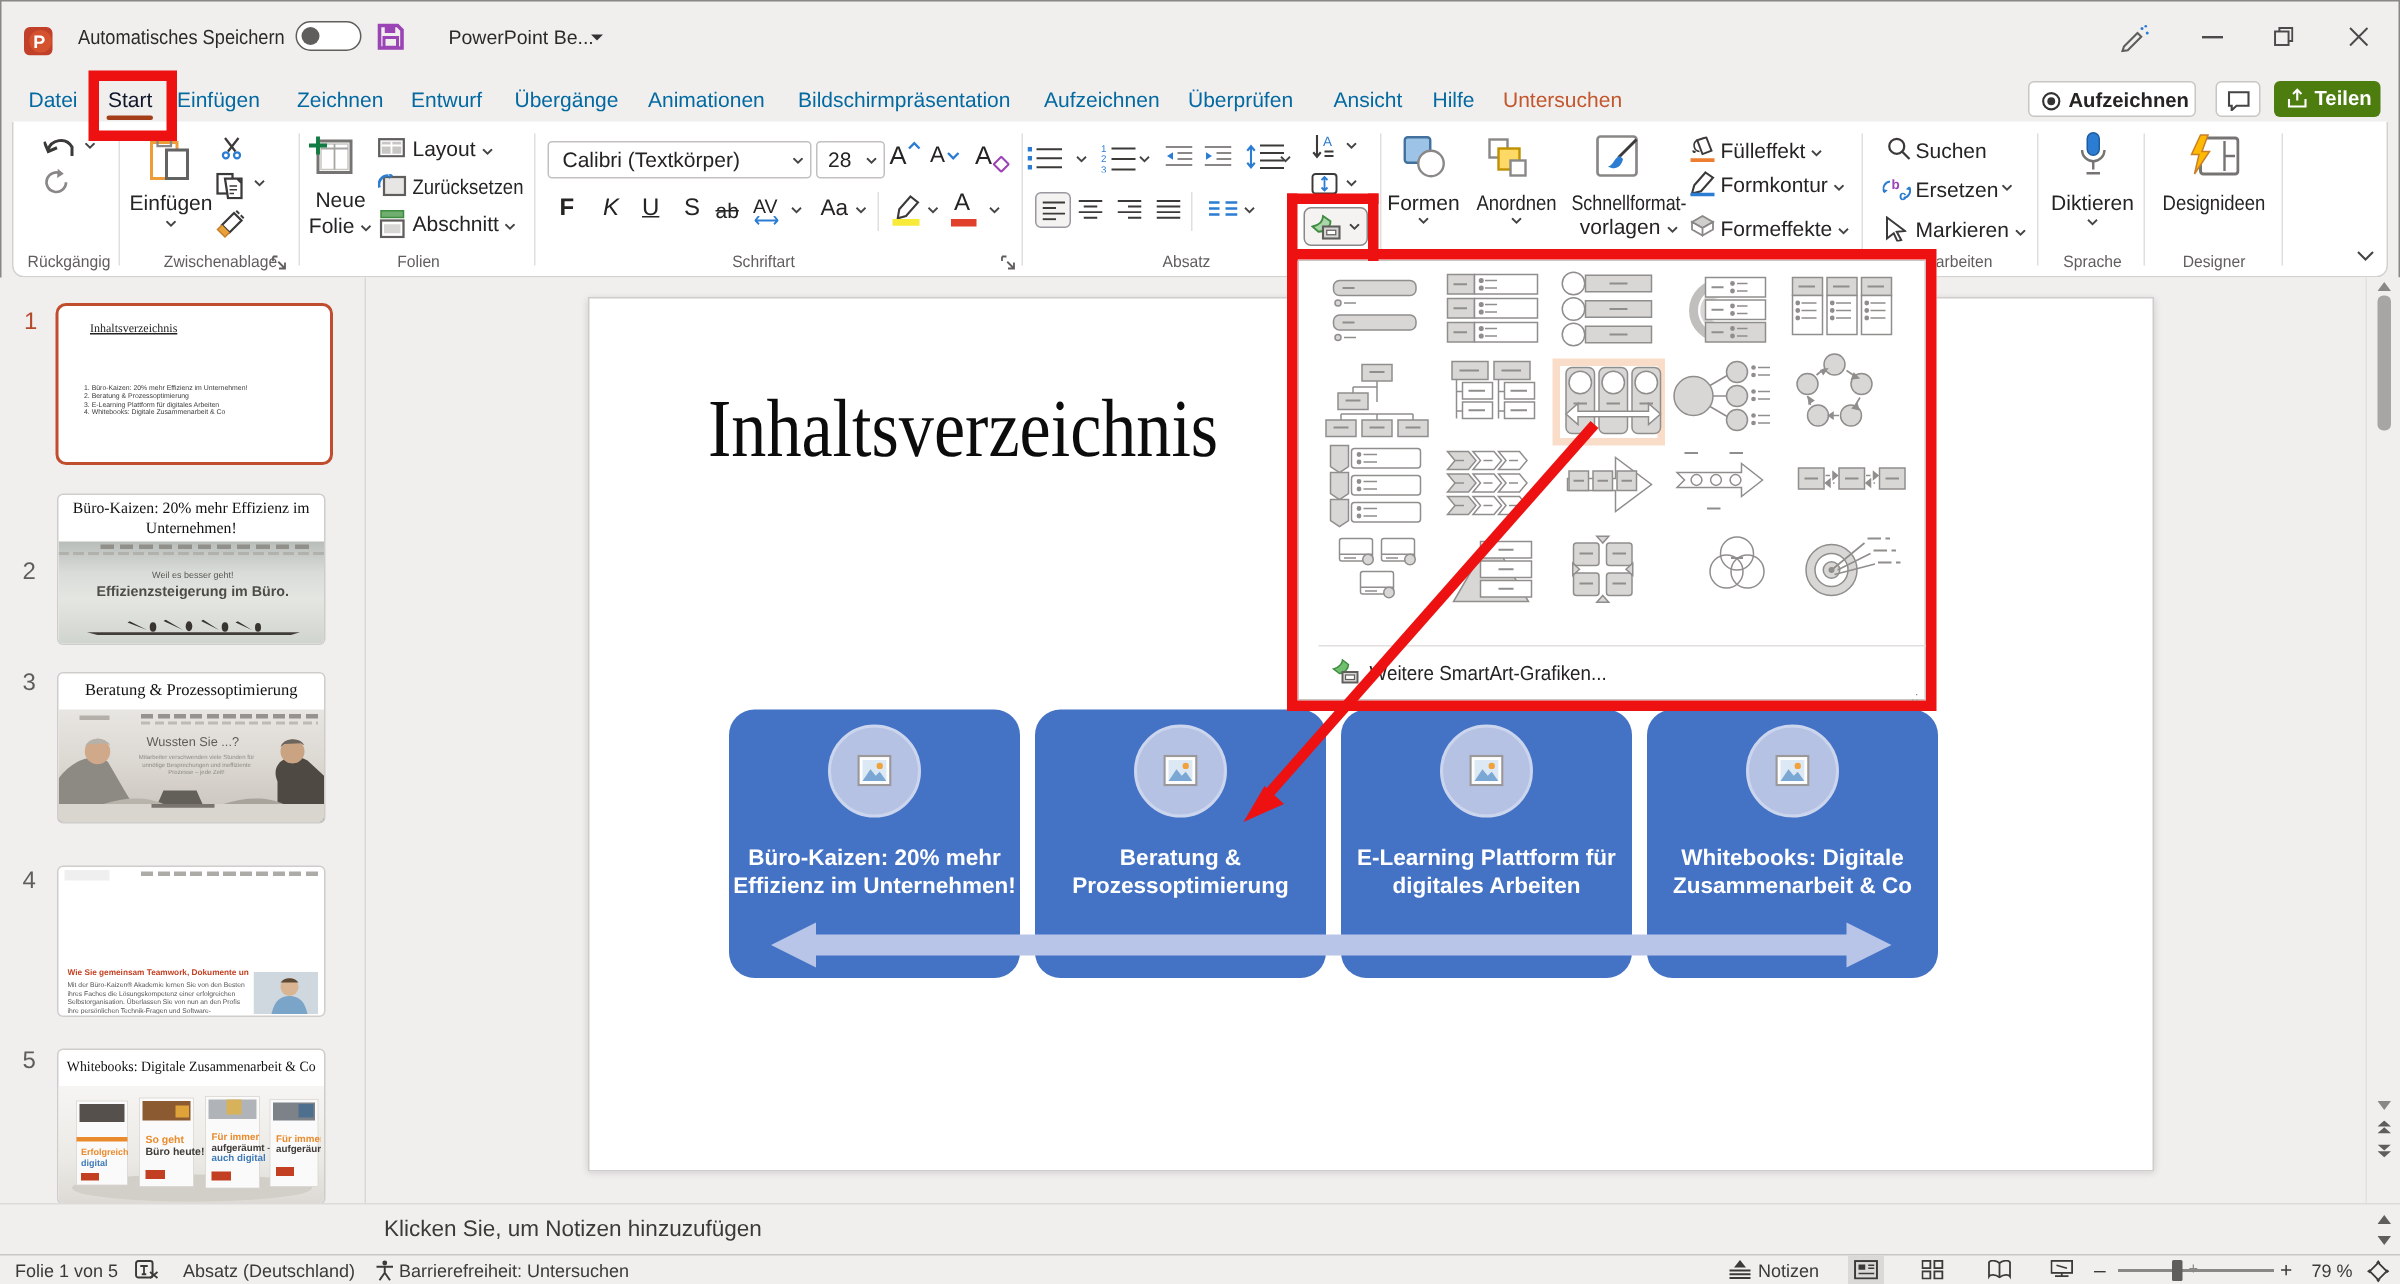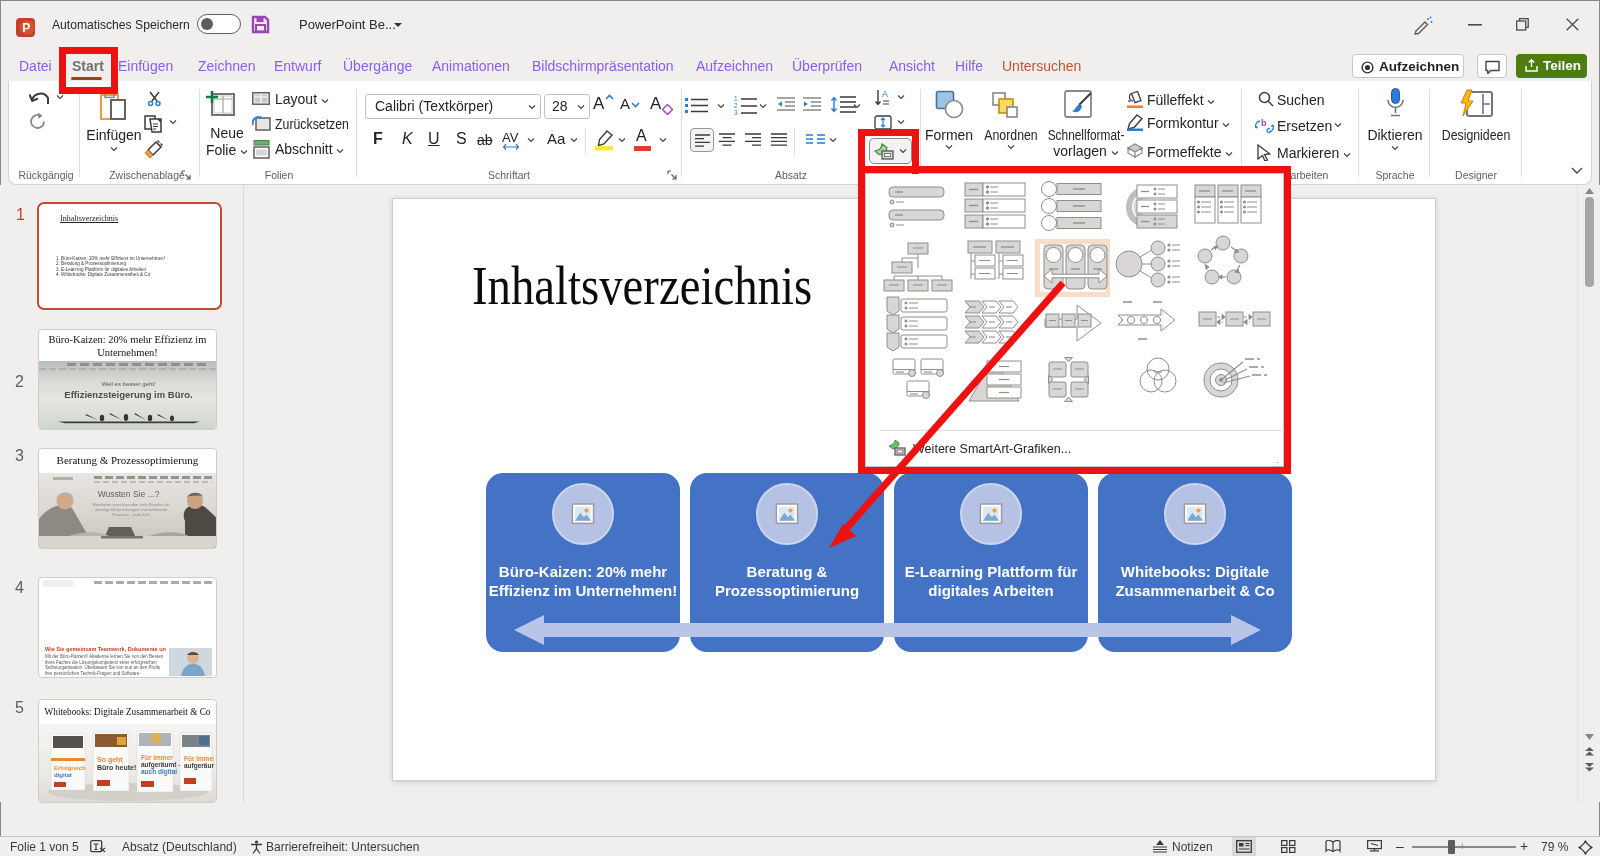--- a/index.html
+++ b/index.html
@@ -1,19 +1,19 @@
 <!DOCTYPE html>
 <html><head>
 <meta charset="utf-8">
 <style>
   * { margin:0; padding:0; box-sizing:border-box; }
   html,body { width:1600px; height:856px; overflow:hidden; font-family:"Liberation Sans", sans-serif; }
   #win { position:absolute; inset:0; width:1600px; height:856px; background:#f1efee; outline:1px solid #8a8886; outline-offset:-1px;}
   .abs { position:absolute; }
-  .tab { top:10px; font-size:14px; color:#8b5cf6; white-space:nowrap; }
+  .tab { top:10px; font-size:14px; color:#0369a1; white-space:nowrap; }
   .glbl { position:absolute; font-size:11px; color:#605e5c; white-space:nowrap; transform:translateX(-50%) scaleX(.95); top:87.5px; }
   .gsep { position:absolute; top:8px; width:1px; height:88px; background:#e1dfde; }
   .rtxt { position:absolute; font-size:14px; color:#252423; white-space:nowrap; }
   .rtxt14 { position:absolute; font-size:14px; color:#252423; white-space:nowrap; }
   .thumb { width:179px; height:101px; background:#fff; border:1px solid #cfcdcc; border-radius:4px; overflow:hidden; }
 </style>
 </head>
 <body>
 <div id="win">
 
@@ -49,21 +49,21 @@
         <rect x="0.7" y="3" width="9" height="9" fill="none" stroke="#4a4a4a" stroke-width="1.3"></rect>
         <path d="M3.6 3 V0.7 h8.6 v8.6 h-2.3" fill="none" stroke="#4a4a4a" stroke-width="1.3"></path>
       </svg>
     <svg class="abs" style="left:1566px;top:18px;" width="13" height="13" viewBox="0 0 13 13">
         <path d="M0.7 0.7 L12.3 12.3 M12.3 0.7 L0.7 12.3" stroke="#4a4a4a" stroke-width="1.3"></path>
       </svg>
   </div>
 
   <div id="menubar" class="abs" style="left:0;top:48px;width:1600px;height:33px;">
     <div class="abs tab" style="left:19px;">Datei</div>
-    <div class="abs tab" style="left:72px;font-weight:bold;color:#737373;">Start</div>
+    <div class="abs tab" style="left:72px;font-weight:normal;color:#0f172a;">Start</div>
     <div class="abs" style="left:71px;top:29px;width:31px;height:3px;background:#a33e18;border-radius:2px;"></div>
     <div class="abs tab" style="left:118px;">Einfügen</div>
     <div class="abs tab" style="left:198px;">Zeichnen</div>
     <div class="abs tab" style="left:274px;">Entwurf</div>
     <div class="abs tab" style="left:343px;">Übergänge</div>
     <div class="abs tab" style="left:432px;">Animationen</div>
     <div class="abs tab" style="left:532px;">Bildschirmpräsentation</div>
     <div class="abs tab" style="left:696px;">Aufzeichnen</div>
     <div class="abs tab" style="left:792px;">Überprüfen</div>
     <div class="abs tab" style="left:889px;">Ansicht</div>
@@ -616,20 +616,29 @@
         </svg>
       <svg class="abs" style="left:7px;top:562px;" width="9" height="9" viewBox="0 0 9 9">
           <path d="M4.5 0 L9 4 H0z M4.5 4.5 L9 8.5 H0z" fill="#605e5c"></path>
         </svg>
       <svg class="abs" style="left:7px;top:578px;" width="9" height="9" viewBox="0 0 9 9">
           <path d="M4.5 4 L9 0 H0z M4.5 8.5 L9 4.5 H0z" fill="#605e5c"></path>
         </svg>
     </div>
   </div>
 
+  <div id="notes" class="abs" style="left:0;top:802px;width:1600px;height:34px;background:#f1efee;border-top:1px solid #dddbda;">
+    <div class="abs" style="left:256px;top:8px;font-size:15px;color:#3b3a39;">Klicken Sie, um Notizen hinzuzufügen</div>
+    <svg class="abs" style="left:1585px;top:7px;" width="9" height="6">
+        <path d="M4.5 0 L9 6 H0z" fill="#605e5c"></path>
+      </svg>
+    <svg class="abs" style="left:1585px;top:21px;" width="9" height="6">
+        <path d="M4.5 6 L9 0 H0z" fill="#605e5c"></path>
+      </svg>
+  </div>
 
   <div id="status" class="abs" style="left:0;top:836px;width:1600px;height:20px;background:#f1efee;border-top:1px solid #c8c6c5;font-size:12px;color:#3b3a39;">
     <div class="abs" style="left:10px;top:3px;">Folie 1 von 5</div>
     <svg class="abs" style="left:90px;top:3px;" width="16" height="13" viewBox="0 0 16 13">
         <rect x="0.7" y="0.7" width="11" height="11" rx="1.5" fill="none" stroke="#3b3a39" stroke-width="1.3"></rect>
         <path d="M3.5 4 h5 M6 4 v5.5 M4.5 9.5 h3" stroke="#3b3a39" stroke-width="1.2"></path>
         <path d="M10 8 l5 4 M15 8 l-5 4" stroke="#3b3a39" stroke-width="1.2"></path>
       </svg>
     <div class="abs" style="left:122px;top:3px;">Absatz (Deutschland)</div>
     <svg class="abs" style="left:250px;top:2.5px;" width="13" height="14" viewBox="0 0 13 14">

